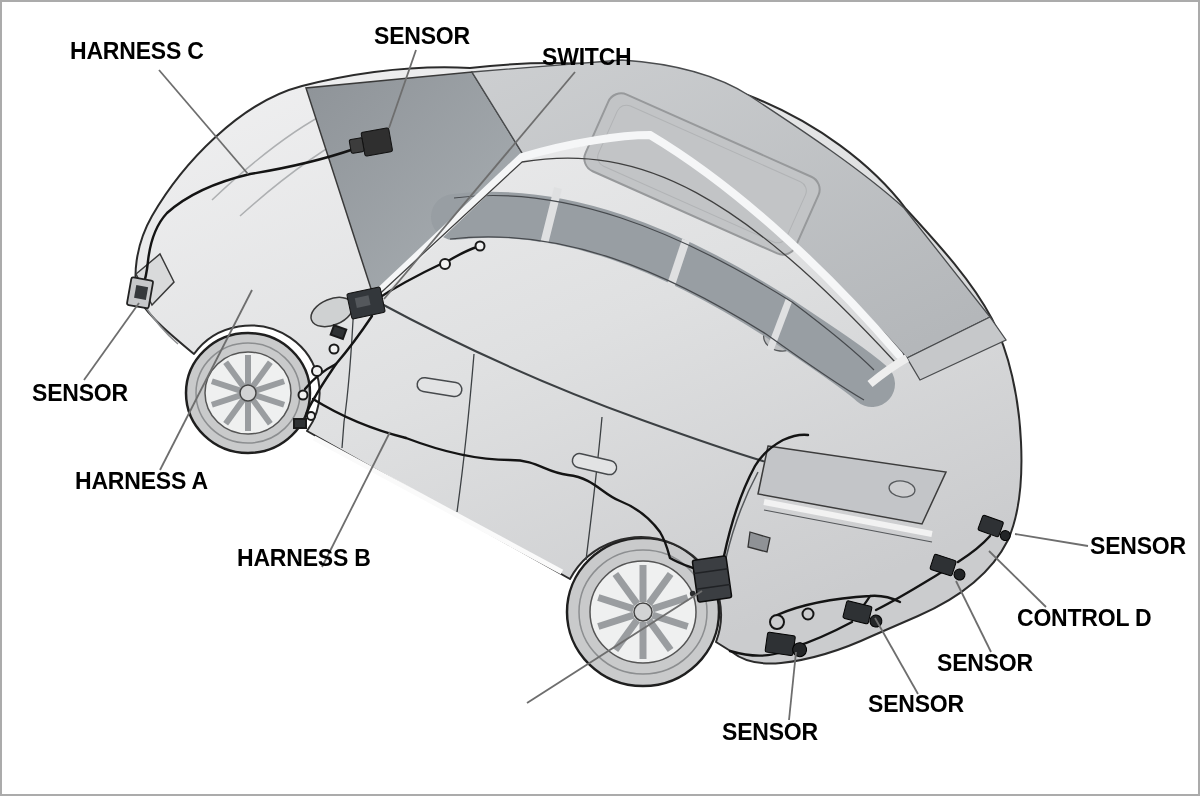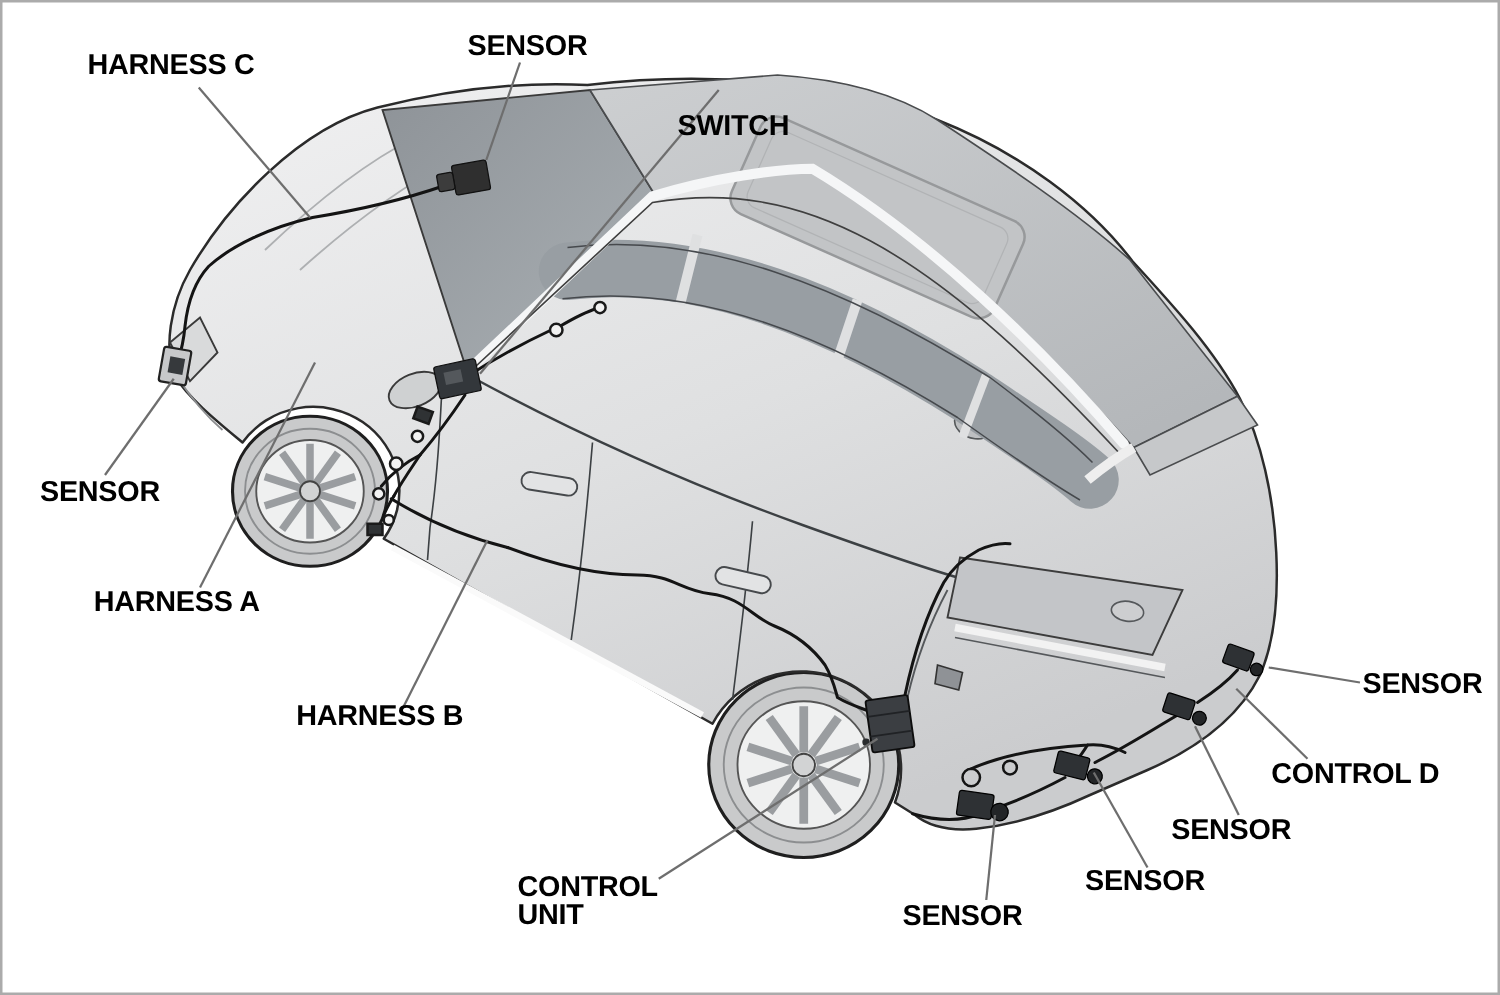--- a/index.html
+++ b/index.html
@@ -249,25 +249,23 @@
     <line x1="787" y1="718" x2="794" y2="650"></line>
     <line x1="916" y1="692" x2="873" y2="616"></line>
     <line x1="989" y1="650" x2="954" y2="579"></line>
     <line x1="1044" y1="605" x2="987" y2="549"></line>
     <line x1="1086" y1="544" x2="1013" y2="532"></line>
   </g>
 </svg>
 
 <div class="diagram-label" style="left:68px;  top:38px;">HARNESS C</div>
 <div class="diagram-label" style="left:372px; top:23px;">SENSOR</div>
-<div class="diagram-label" style="left:540px; top:44px;margin-top:43px;">SWITCH</div>
+<div class="diagram-label" style="left:540px; top:44px;">SWITCH</div>
 <div class="diagram-label" style="left:30px;  top:380px;">SENSOR</div>
 <div class="diagram-label" style="left:73px;  top:468px;text-align:right;">HARNESS A</div>
-<div class="diagram-label" style="left:235px; top:559px;">HARNESS B</div>
-<div class="diagram-label two-line" style="left:412px; top:696px;">CONTROL
-UNIT</div>
+<div class="diagram-label" style="left:235px; top:545px;">HARNESS B</div>
 <div class="diagram-label" style="left:720px; top:719px;">SENSOR</div>
 <div class="diagram-label" style="left:866px; top:691px;">SENSOR</div>
 <div class="diagram-label" style="left:935px; top:650px;">SENSOR</div>
 <div class="diagram-label" style="left:1015px;top:605px;">CONTROL D</div>
 <div class="diagram-label" style="left:1088px;top:533px;">SENSOR</div>
 
 </div>
 
 </body></html>

